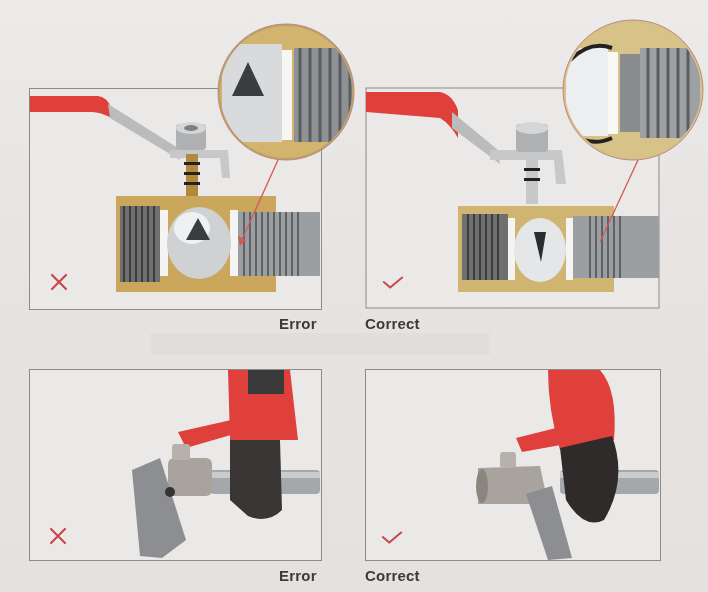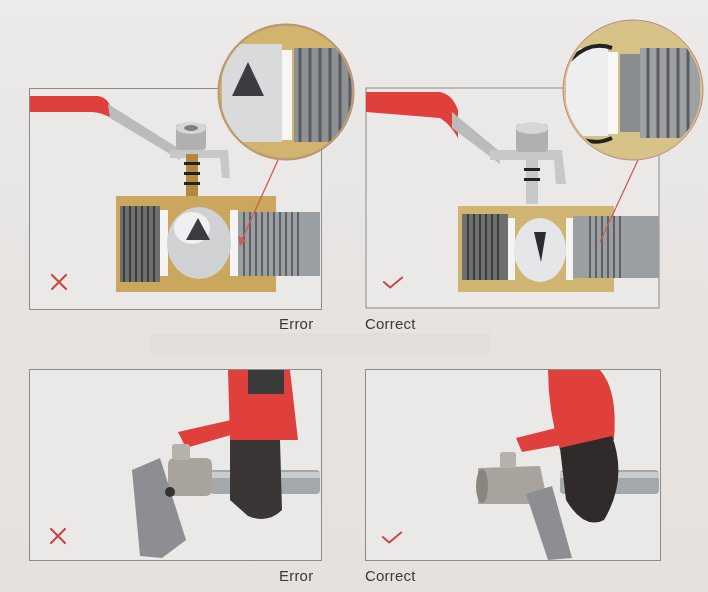--- a/index.html
+++ b/index.html
@@ -2,21 +2,21 @@
 <html><head>
 <meta charset="utf-8">
 <style>
   html, body { margin:0; padding:0; }
   body {
     width:708px; height:592px; overflow:hidden; position:relative;
     background:#e9e6e4;
     font-family:"Liberation Sans", sans-serif;
   }
   .page { position:absolute; left:0; top:0; width:708px; height:592px;
-    background:linear-gradient(180deg,#ecebea 0%,#e6e3e1 50%,#e4e1df 100%); }
+    background:linear-gradient(180deg,#ecebea 0%,#e6e3e1 50%,#e4e1df 100%);font-weight:bold; }
   .panel { position:absolute; border:1px solid #8d8b8a; background:#ebe9e8; overflow:visible; }
   .label { position:absolute; font-size:15px; color:#3b3b3b; letter-spacing:0.2px; }
   .mark { position:absolute; width:22px; height:22px; }
   svg { position:absolute; overflow:visible; }
   .band { position:absolute; left:150px; top:333px; width:340px; height:22px; background:#e1dedc; }
 </style>
 </head>
 <body>
 
 <div class="page">

